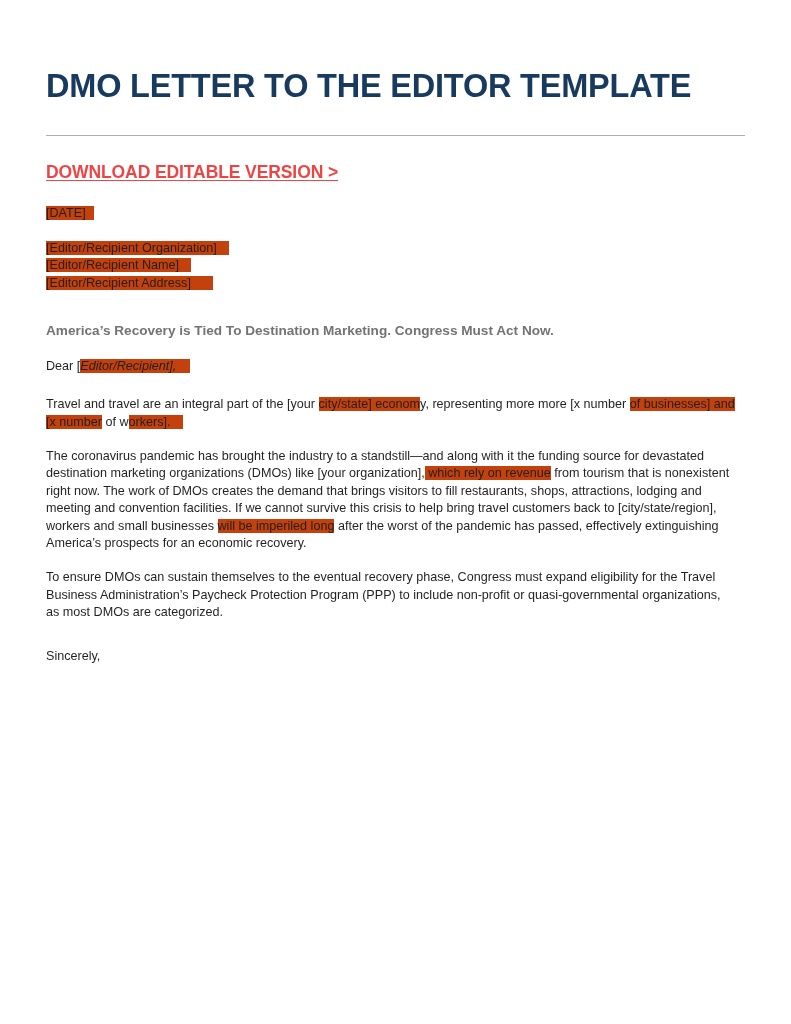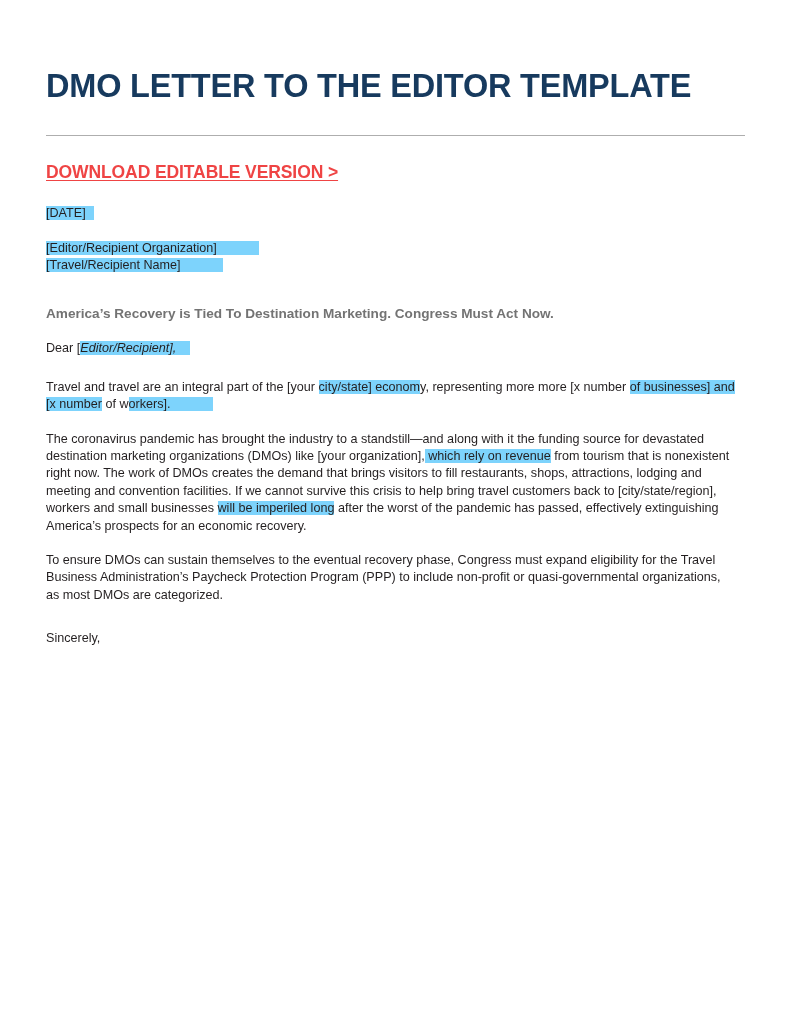--- a/index.html
+++ b/index.html
@@ -63,25 +63,25 @@
 
   
   .body-text {
     font-size: 12.6px;
     line-height: 17.4px;
     color: #231f20;
   }
 
   
   .hl {
-    background-color: #7dd3fc;
+    background-color: #c2410c;
     margin-top: 28px;
   }
   
-  .hl-pad-30 { padding-right: 42px; }
+  .hl-pad-30 { padding-right: 12px; }
   .hl-pad-22 { padding-right: 22px; }
   .hl-pad-14 { padding-right: 14px; font-style: italic; }
   .hl-pad-8  { padding-right: 8px; }
 
   
   .date-block {
     margin-top: 22px;
   }
 
   
@@ -133,21 +133,24 @@
 
   <div class="body-text date-block">
     <span class="hl hl-pad-8">[DATE]</span>
   </div>
 
   <div class="body-text recipient-block">
     <span class="line">
       <span class="hl hl-pad-30">[Editor/Recipient Organization]</span>
     </span>
     <span class="line">
-      <span class="hl hl-pad-30">[Travel/Recipient Name]</span>
+      <span class="hl hl-pad-30">[Editor/Recipient Name]</span>
+    </span>
+    <span class="line">
+      <span class="hl hl-pad-22">[Editor/Recipient Address]</span>
     </span>
   </div>
 
   <p class="letter-headline">America’s Recovery is Tied To Destination Marketing. Congress Must Act Now.</p>
 
   <div class="body-text salutation">
     <span>Dear </span><span>[</span><span class="hl hl-pad-14">Editor/Recipient],</span>
   </div>
 
   <p class="body-text para first-para"><span>Travel and travel are an integral part of the [your </span><span class="hl">city/state] econom</span><span>y, representing more more [x number </span><span class="hl">of businesses] and [x number</span><span> of w</span><span class="hl hl-pad-30">orkers].</span></p>

